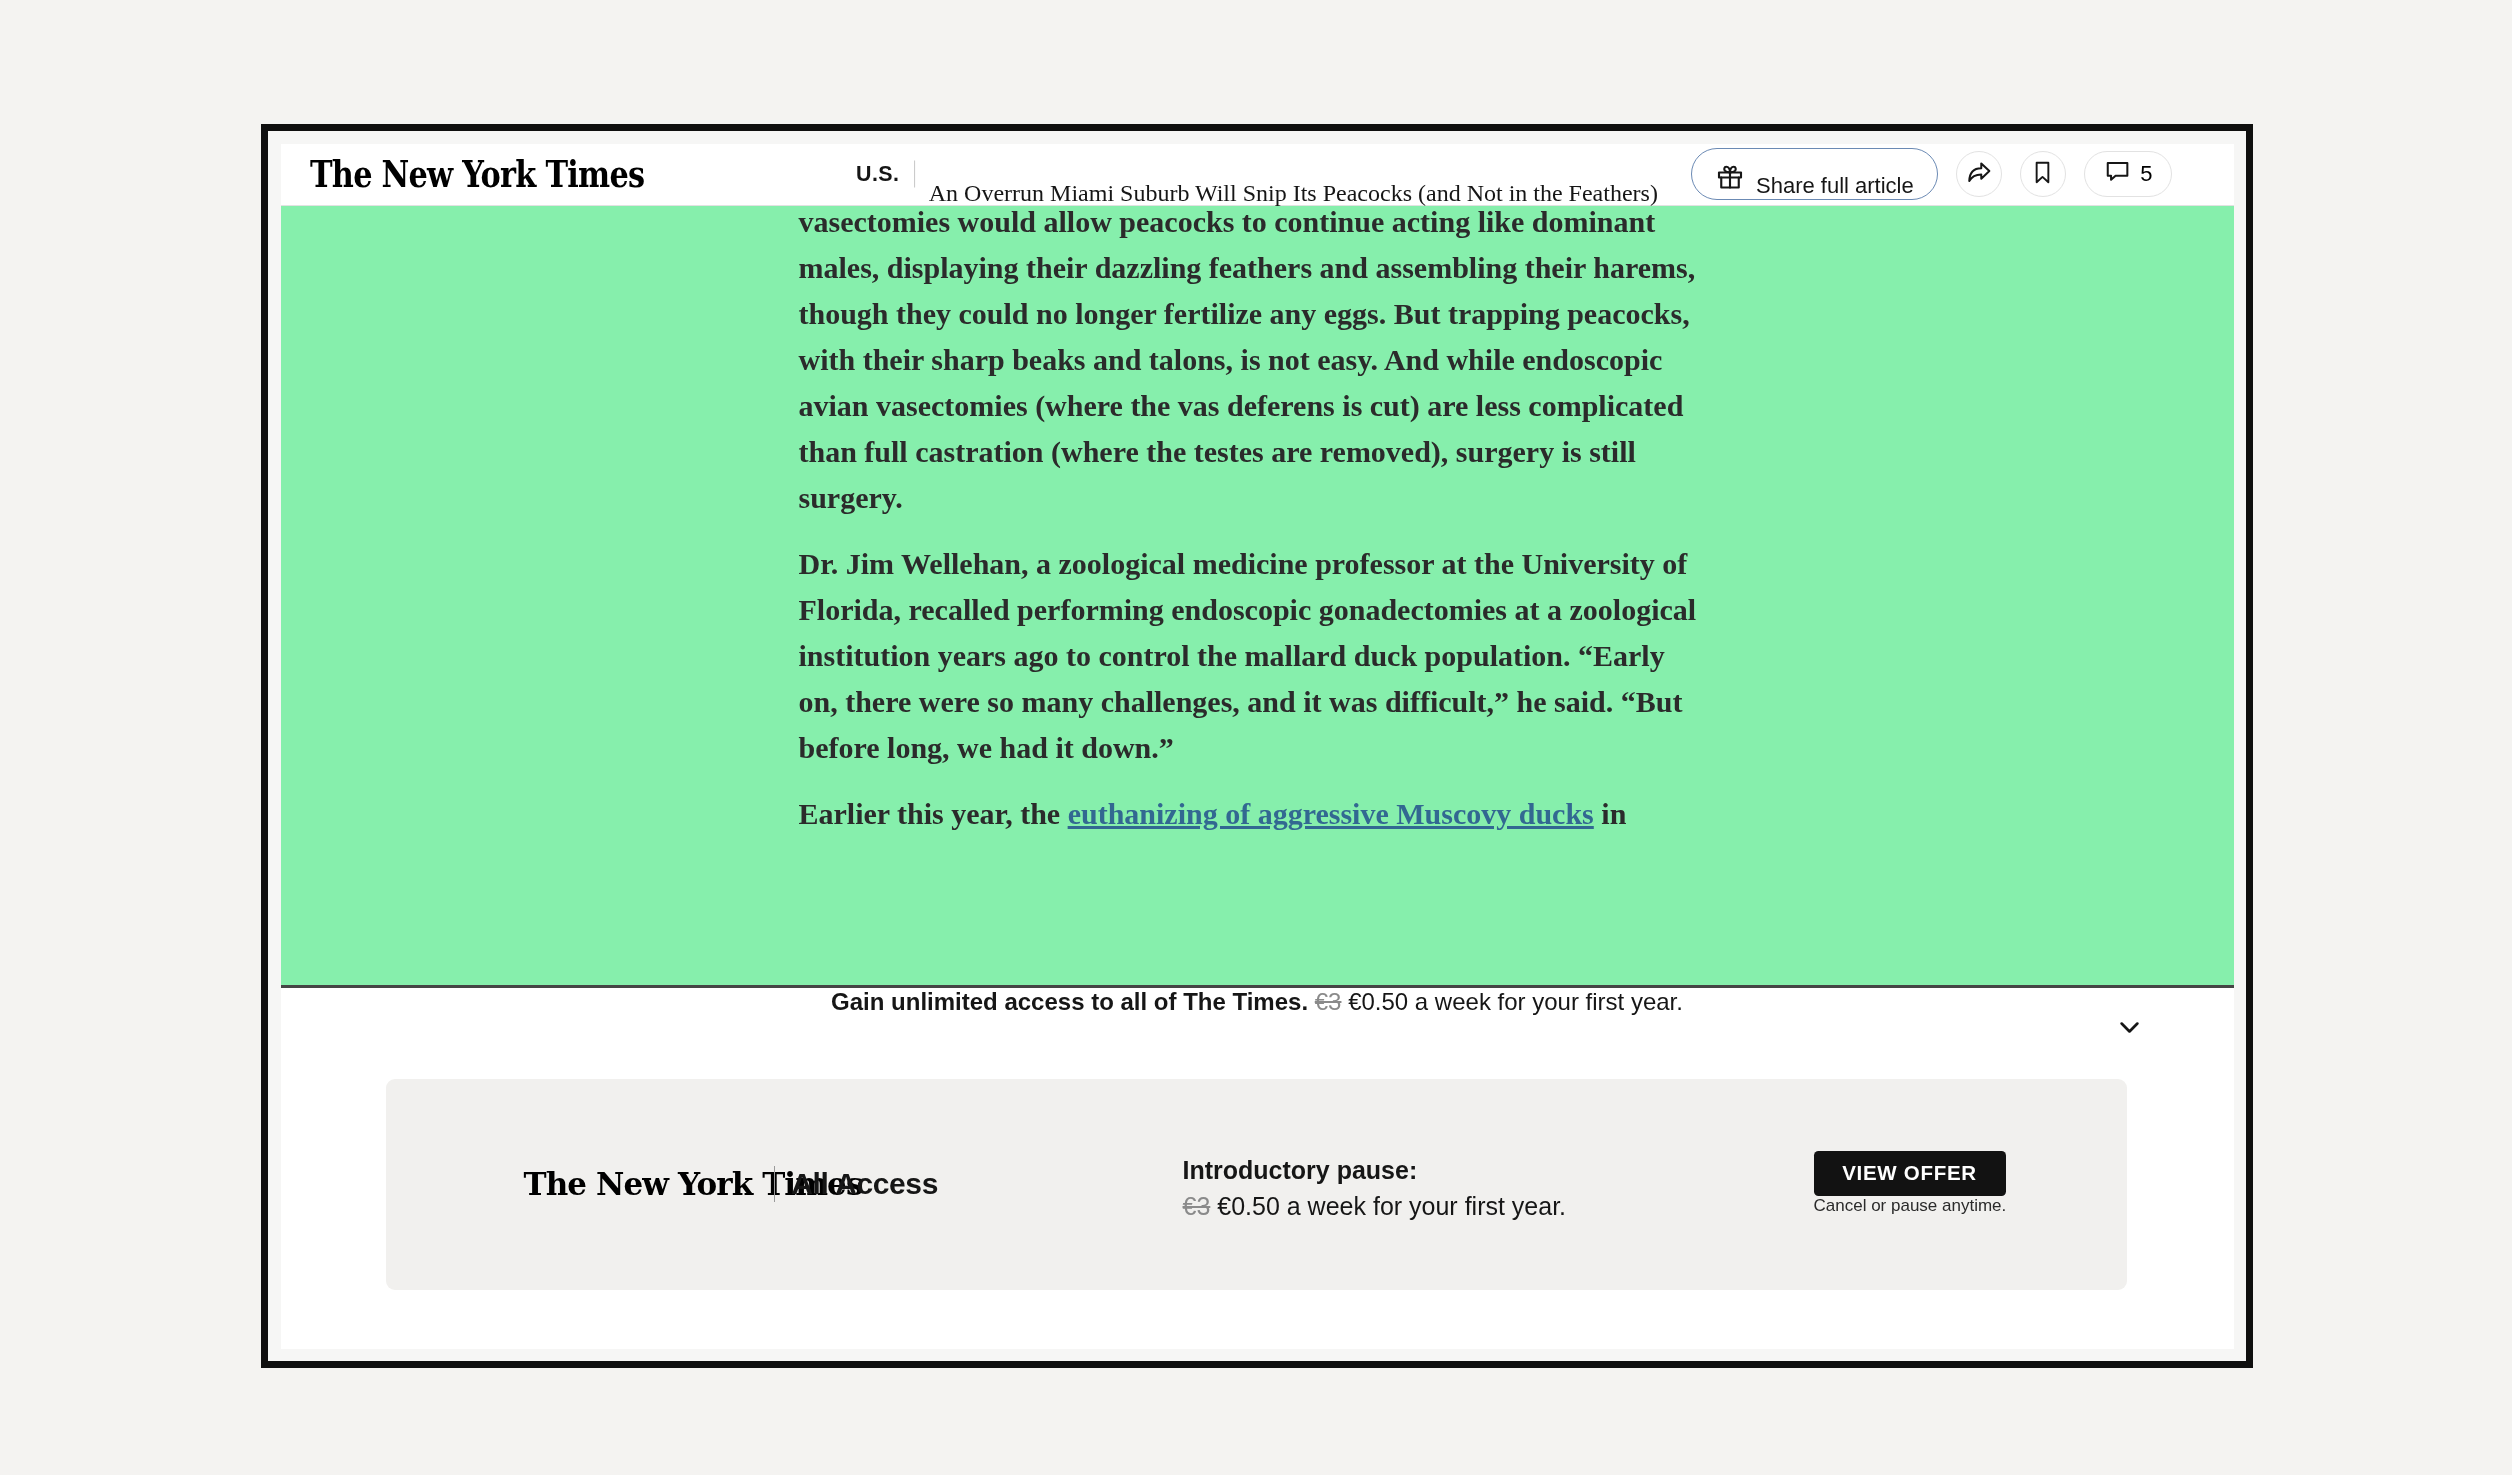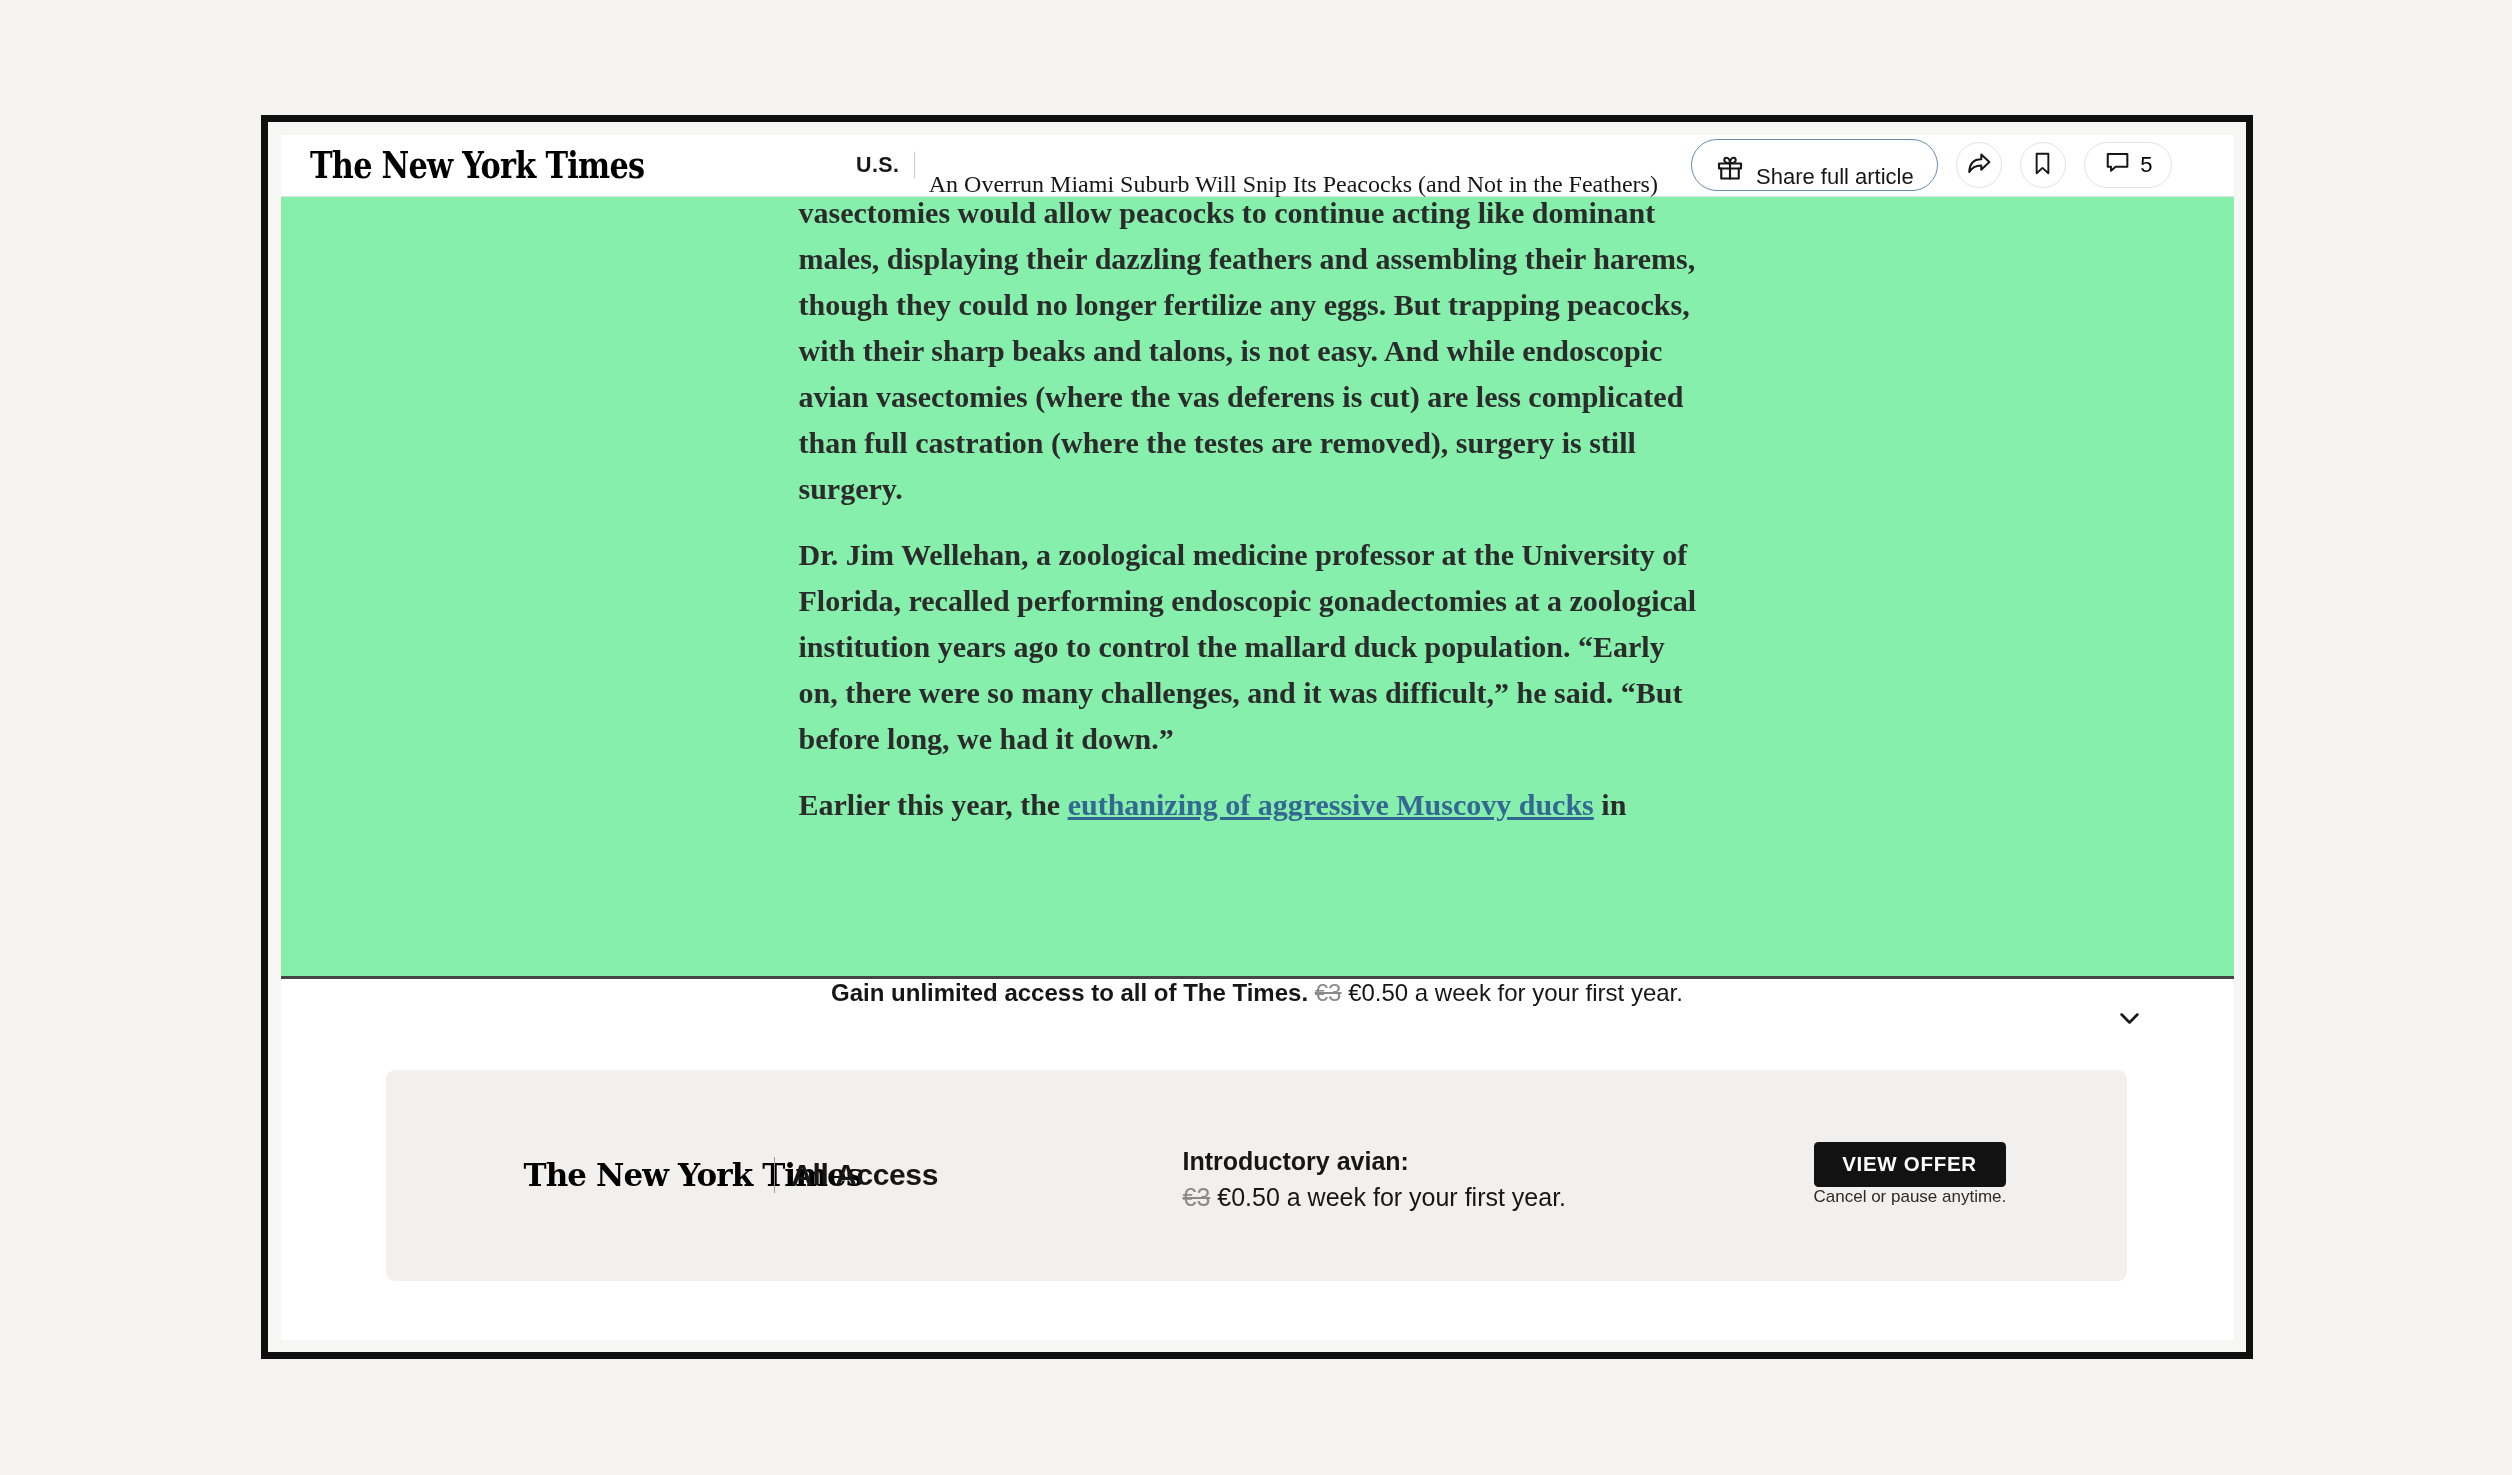--- a/index.html
+++ b/index.html
@@ -5,21 +5,21 @@
   * { margin:0; padding:0; box-sizing:border-box; }
   html,body { width:2512px; height:1476px; }
   body {
     background:#f4f3f1;
     font-family:"Liberation Sans", sans-serif;
     position:relative;
     overflow:hidden;
     color:#161616;
   }
   .frame {
-    position:absolute; left:261px; top:115px;
+    position:absolute; left:261px; top:124px;
     width:1992px; height:1244px;
     border:7.1px solid #0f0f0f;
     background:#f6f6f5;
     padding:12.5px;
   }
   .page {
     width:100%; height:100%;
     background:#ffffff;
     position:relative;
     display:flex; flex-direction:column;
@@ -216,21 +216,21 @@
       </div>
 
       <div class="offer-card">
         <div class="brand">
           <span class="brand-wrap"><span class="brand-logo">The New York Times</span></span>
           <span class="brand-div"></span>
           <span class="brand-suffix">All Access</span>
         </div>
 
         <div class="offer-text">
-          <div class="offer-kicker">Introductory avian:</div>
+          <div class="offer-kicker">Introductory pause:</div>
           <div class="offer-line">
             <span class="strike">€3</span>
             <span>€0.50 a week for your first year.</span>
           </div>
         </div>
 
         <div class="offer-cta">
           <button class="view-offer">VIEW OFFER</button>
           <div class="cancel-note">Cancel or pause anytime.</div>
         </div>

